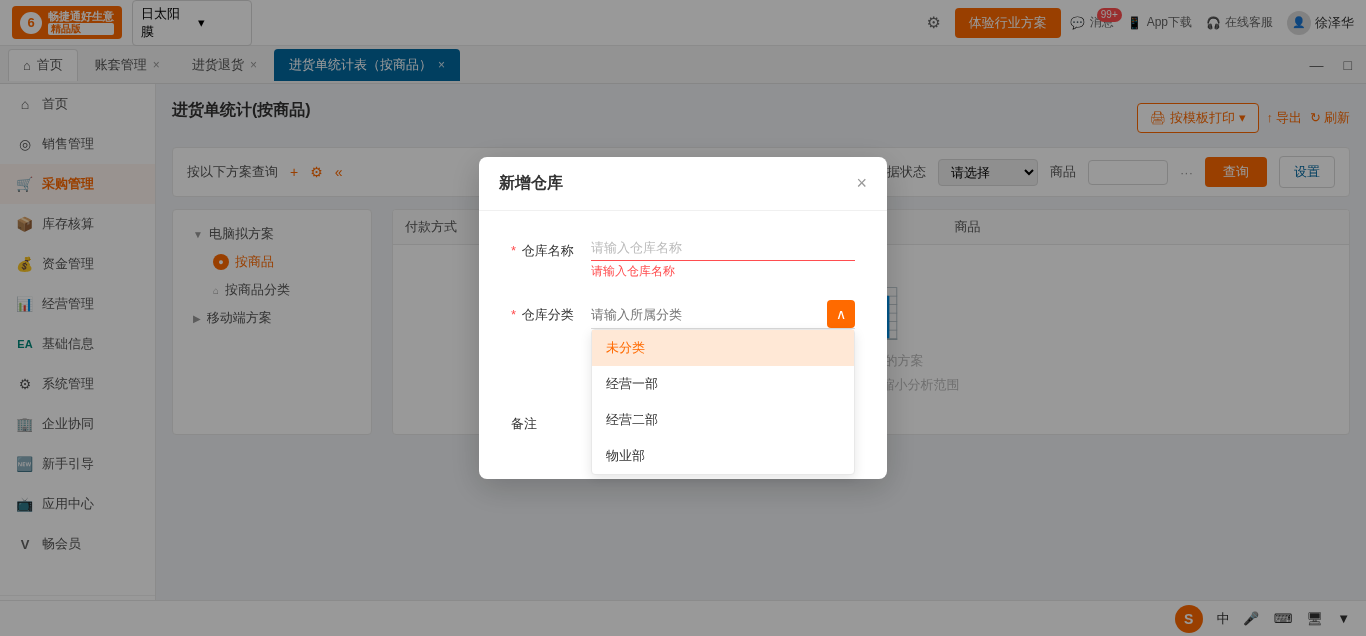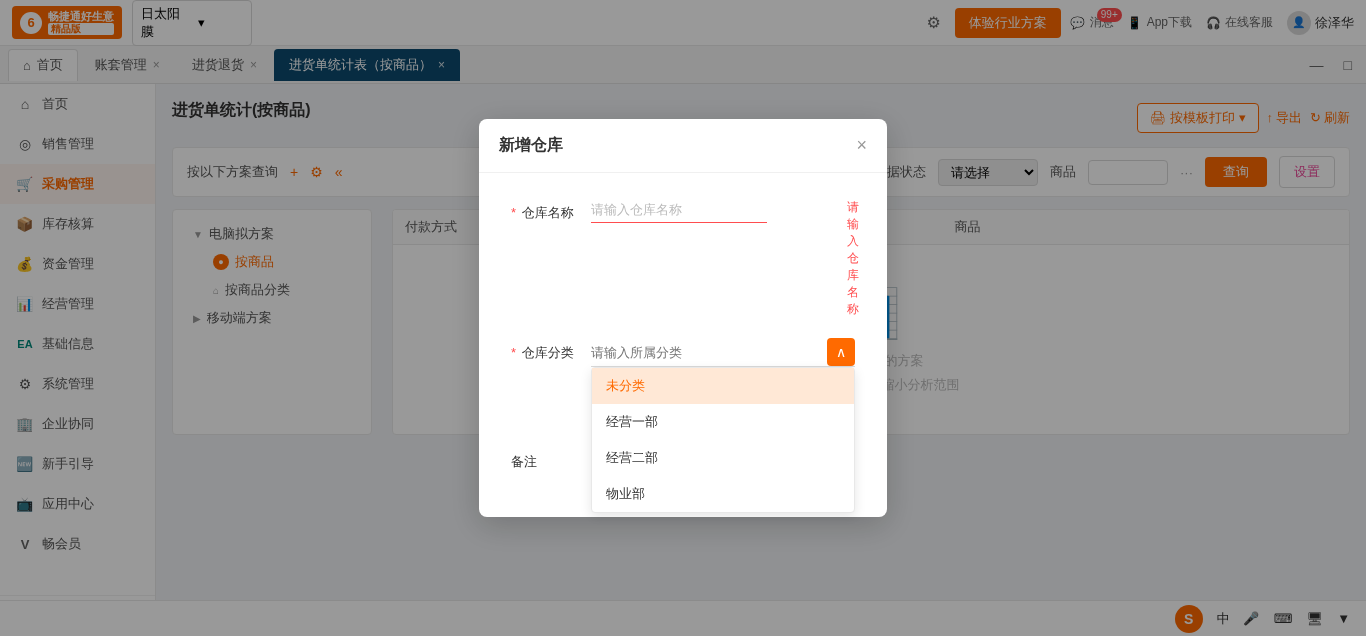--- a/index.html
+++ b/index.html
@@ -35,21 +35,21 @@
     
     .tabbar {
       display: flex; align-items: center; height: 38px;
       background: #f5f5f5; border-bottom: 1px solid #e0e0e0; padding: 0 8px;
     }
     .tab {
       display: flex; align-items: center; gap: 6px;
       padding: 6px 14px; border-radius: 4px 4px 0 0; cursor: pointer; font-size: 13px; color: #555;
       border: 1px solid transparent; border-bottom: none; margin-right: 2px; height: 32px;
     }
-    .tab.active { background: #0c4a6e; color: #fff; }
+    .tab.active { background: #0369a1; color: #fff; }
     .tab-home { background: #fff; border-color: #e0e0e0; }
     .tab-close { font-size: 12px; color: #999; cursor: pointer; }
     .tab.active .tab-close { color: rgba(255,255,255,0.8); }
     .tabbar-right { margin-left: auto; display: flex; gap: 8px; }
     .tabbar-icon-btn { background: none; border: none; cursor: pointer; color: #666; font-size: 14px; padding: 2px 6px; }
 
     
     .main-layout { display: flex; height: calc(636px - 84px); }
 
     
@@ -65,21 +65,21 @@
     .sidebar-icon { width: 18px; height: 18px; display: flex; align-items: center; justify-content: center; font-size: 14px; }
     .sidebar-bottom { margin-top: auto; display: flex; align-items: center; padding: 10px 12px; border-top: 1px solid #f0f0f0; gap: 8px; }
     .sidebar-collapse { width: 20px; height: 20px; background: none; border: none; cursor: pointer; color: #999; }
 
     
     .content { flex: 1; overflow: auto; padding: 16px; position: relative; }
 
     
     .page-title { font-size: 16px; font-weight: bold; color: #333; margin-bottom: 14px; display: flex; align-items: center; gap: 8px; }
     .btn-query { background: #ff6a00; color: #fff; border: none; border-radius: 4px; padding: 6px 18px; cursor: pointer; font-size: 13px; }
-    .btn-setting { background: #fff; color: #ec4899; border: 1px solid #d9d9d9; border-radius: 4px; padding: 6px 14px; cursor: pointer; font-size: 13px; text-align: center; }
+    .btn-setting { background: #fff; color: #0369a1; border: 1px solid #d9d9d9; border-radius: 4px; padding: 6px 14px; cursor: pointer; font-size: 13px; text-align: center; }
     .btn-print { background: #fff; color: #ff6a00; border: 1px solid #ff6a00; border-radius: 4px; padding: 5px 12px; cursor: pointer; font-size: 13px; display: flex; align-items: center; gap: 4px; }
     .btn-export { background: none; border: none; color: #ff6a00; cursor: pointer; font-size: 13px; display: flex; align-items: center; gap: 3px; }
     .btn-refresh { background: none; border: none; color: #ff6a00; cursor: pointer; font-size: 13px; display: flex; align-items: center; gap: 3px; }
 
     
     .left-panel { width: 200px; min-width: 200px; background: #fff; border: 1px solid #e8e8e8; border-radius: 4px; padding: 10px; margin-right: 10px; }
     .panel-btn { background: none; border: none; cursor: pointer; color: #ff6a00; font-size: 14px; }
     .tree-item { padding: 5px 0 5px 10px; cursor: pointer; display: flex; align-items: center; gap: 6px; font-size: 13px; color: #555; }
     .tree-item.active { color: #ff6a00; }
     .tree-arrow { font-size: 10px; color: #999; }
@@ -375,21 +375,21 @@
 
 <div class="modal-overlay">
   <div class="modal">
     <div class="modal-header">
       <span class="modal-title">新增仓库</span>
       <button class="modal-close">×</button>
     </div>
     <div class="modal-body">
 
 
-      <div class="form-row" style="">
+      <div class="form-row" style="flex-direction:column;">
         <div style="display:flex; align-items:center; width:100%;">
           <div class="form-label">
             <span class="required-star">*</span>
             <span>仓库名称</span>
           </div>
           <div class="form-field-wrap">
             <input type="text" class="form-control error-border" placeholder="请输入仓库名称" style="">
           </div>
         </div>
         <div style="margin-left:80px; margin-top:2px;">

